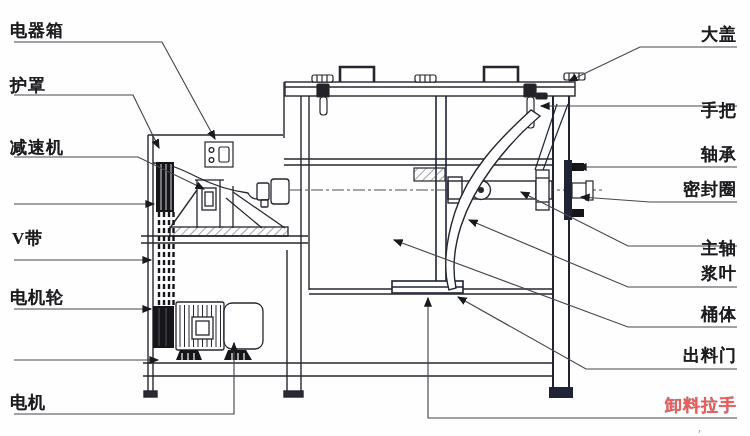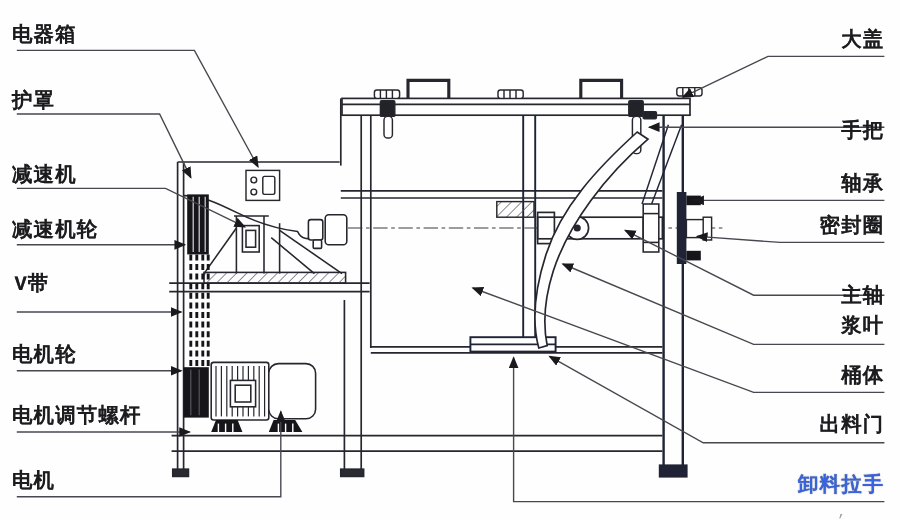--- a/index.html
+++ b/index.html
@@ -1,27 +1,27 @@
 <!DOCTYPE html>
 <html><head>
 <meta charset="utf-8">
 <style>
   html,body{margin:0;padding:0;background:#ffffff;}
   #stage{
     position:relative;width:750px;height:433px;background:#fefefe;
-    font-family:Liberation Mono, monospace;overflow:hidden;
+    font-family:Liberation Serif, serif;overflow:hidden;
   }
   #drawing{position:absolute;left:0;top:0;}
   .lbl{
     position:absolute;font-size:17px;font-weight:bold;color:#1c1c1f;
     letter-spacing:1px;white-space:nowrap;line-height:1.1;
     text-shadow:0 0 .5px rgba(20,20,25,.6);
   }
   .lbl.right{text-align:left;}
-  .lbl.faded{color:#1d4ed8;text-shadow:0 0 1px rgba(60,60,65,.8);opacity:.88;}
+  .lbl.faded{color:#ef4444;text-shadow:0 0 1px rgba(60,60,65,.8);opacity:.88;}
   .artifact{position:absolute;color:#9a9aa0;font-size:12px;}
 </style>
 </head>
 <body>
 
 <div id="stage">
 
 <svg id="drawing" width="750" height="436" viewBox="0 0 750 436">
   <defs>
     <marker id="ah" orient="auto" markerWidth="9" markerHeight="8" refX="7.5" refY="3.5">
@@ -230,24 +230,22 @@
     <path d="M737,287 H628 L469,220" marker-end="url(#ah)"></path>
     <path d="M737,327 H628 L394,240" marker-end="url(#ah)"></path>
     <path d="M737,369 H586 L458,297" marker-end="url(#ah)"></path>
     <path d="M737,418 H428 V298" marker-end="url(#ah)"></path>
   </g>
 </svg>
 
 <div class="lbl" style="left:10px;top:22px">电器箱</div>
 <div class="lbl" style="left:10px;top:77px">护罩</div>
 <div class="lbl" style="left:10px;top:139px">减速机</div>
-<div class="lbl" style="left:10px;top:185px">减速机轮</div>
 <div class="lbl" style="left:12px;top:230px">V带</div>
 <div class="lbl" style="left:10px;top:289px">电机轮</div>
-<div class="lbl" style="left:10px;top:340px">电机调节螺杆</div>
 <div class="lbl" style="left:10px;top:394px">电机</div>
 
 <div class="lbl right" style="right:13px;top:26px">大盖</div>
 <div class="lbl right" style="right:13px;top:102px">手把</div>
 <div class="lbl right" style="right:13px;top:146px">轴承</div>
 <div class="lbl right" style="right:13px;top:181px">密封圈</div>
 <div class="lbl right" style="right:13px;top:240px">主轴</div>
 <div class="lbl right" style="right:13px;top:265px">浆叶</div>
 <div class="lbl right" style="right:13px;top:306px">桶体</div>
 <div class="lbl right" style="right:13px;top:347px">出料门</div>

